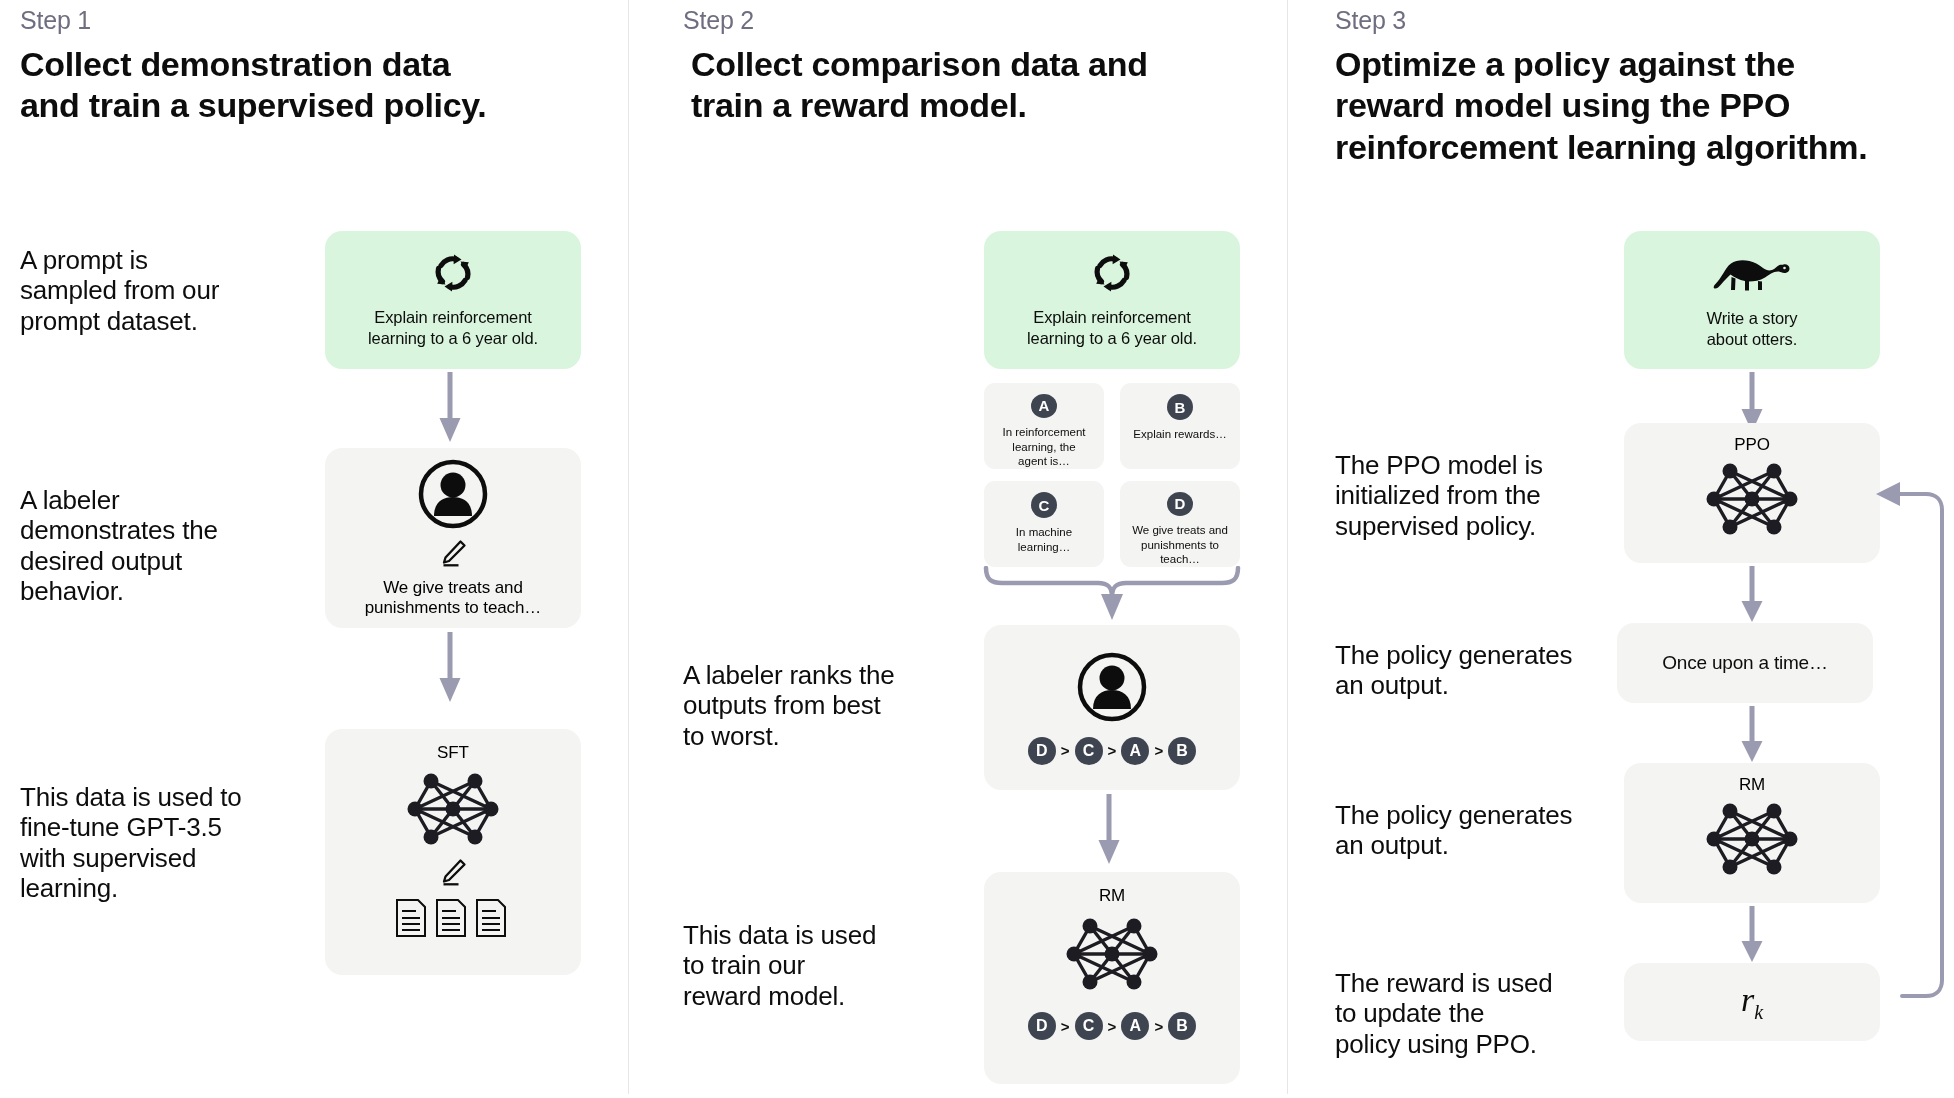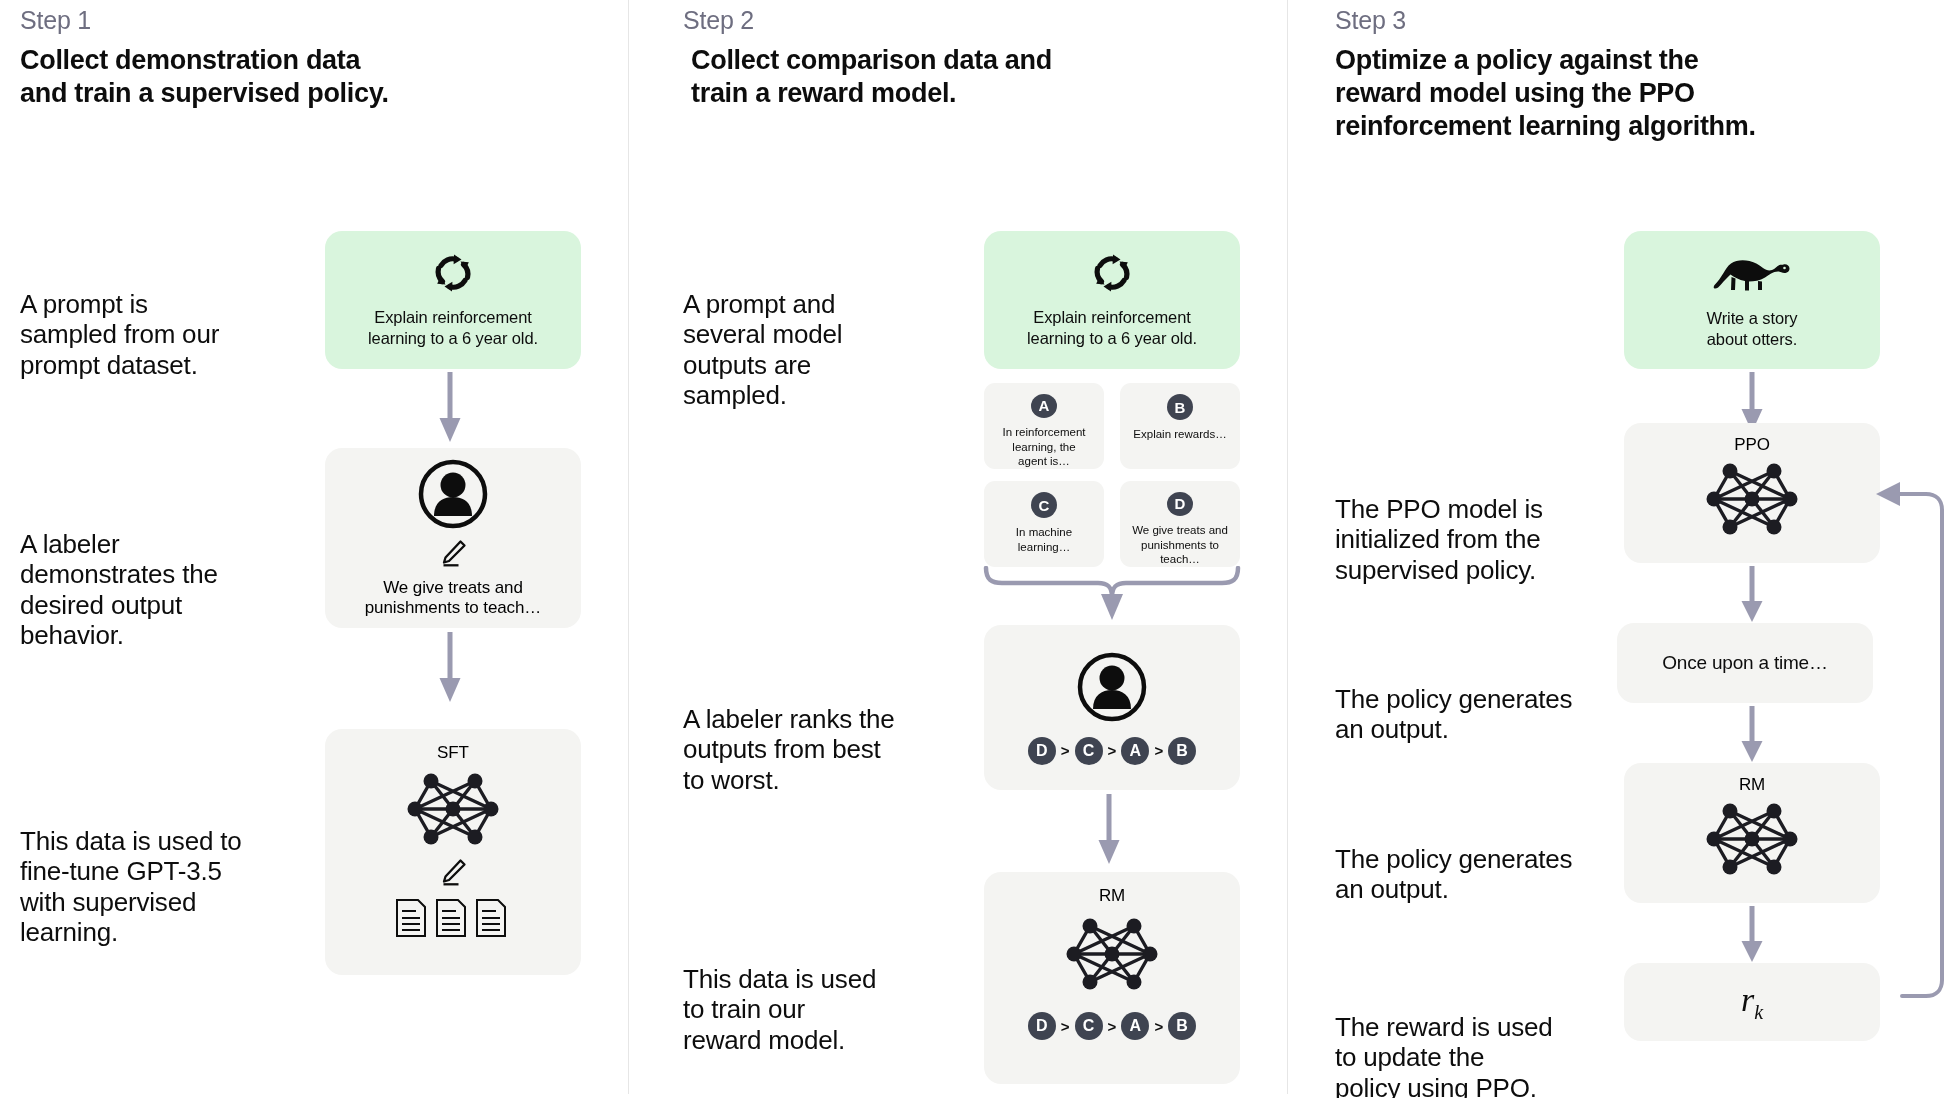--- a/index.html
+++ b/index.html
@@ -26,29 +26,29 @@
   #div2 { left: 1287px; }
 
   
   .step-label {
     position: absolute;
     font-size: 25px; font-weight: 400; color: #6e6e80;
     letter-spacing: -0.2px; white-space: nowrap;
   }
   .step-title {
     position: absolute;
-    font-size: 27px; font-weight: 700; color: #0d0d0d;
+    font-size: 34px; font-weight: 700; color: #0d0d0d;
     line-height: 1.22; letter-spacing: -0.3px;
   }
 
   
   .desc {
     position: absolute;
     font-size: 26px; font-weight: 400; color: #0d0d0d;
-    line-height: 1.17; letter-spacing: -0.2px; margin-top: 44px;
+    line-height: 1.17; letter-spacing: -0.2px;
   }
 
   
   .card {
     position: absolute;
     border-radius: 17px;
     display: flex; flex-direction: column;
     align-items: center; justify-content: center;
   }
   .card.green { background: #d9f5dd; }
@@ -243,24 +243,20 @@
       </span>
     </div>
   </div>
 
   <div class="col" id="col2">
 
     <div class="step-label" style="left:55px; top:6px;">Step 2</div>
     <div class="step-title" style="left:55px; top:44px; width:540px; white-space:pre-line;margin-left:8px;">Collect comparison data and
 train a reward model.</div>
 
-    <div class="desc" style="left:55px; top:245px; width:260px; white-space:pre-line;">A prompt and
-several model
-outputs are
-sampled.</div>
     <div class="desc" style="left:55px; top:660px; width:280px; white-space:pre-line;">A labeler ranks the
 outputs from best
 to worst.</div>
     <div class="desc" style="left:55px; top:920px; width:280px; white-space:pre-line;">This data is used
 to train our
 reward model.</div>
 
     <div class="card green" style="left:356px; top:231px; width:256px; height:138px;">
       <span class="svgbox">
         <svg width="46" height="44" viewBox="0 0 46 44">

